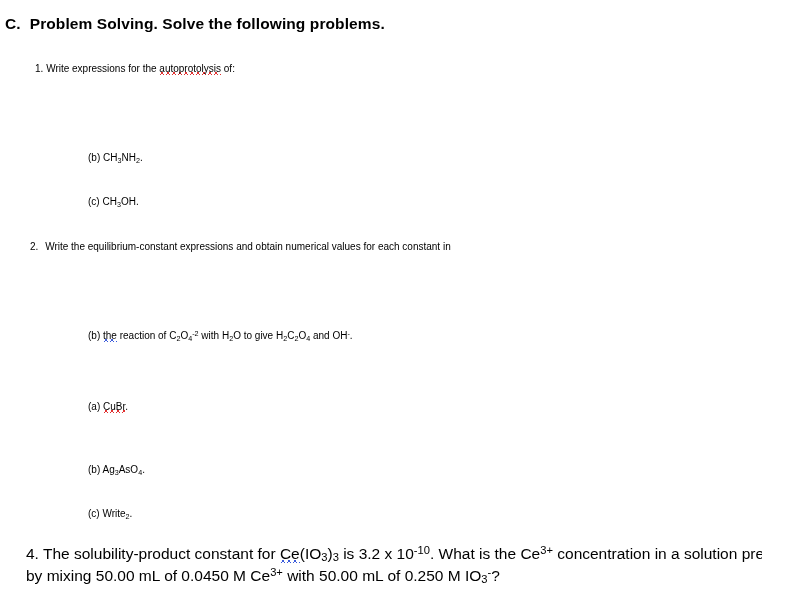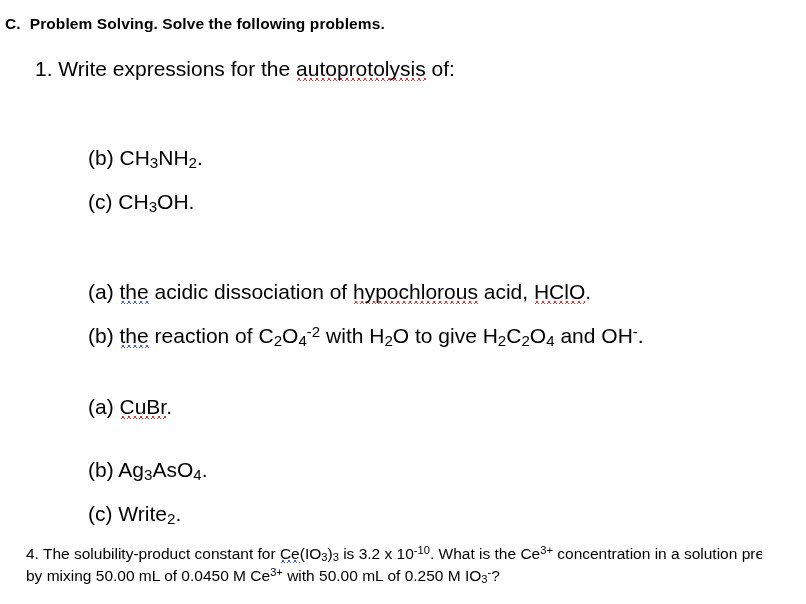--- a/index.html
+++ b/index.html
@@ -20,21 +20,21 @@
     width: 762px;
     height: 604px;
     background: #ffffff;
     overflow: hidden;
   }
 
   
   .line {
     position: absolute;
     white-space: nowrap;
-    font-size: 21px;
+    font-size: 10px;
     line-height: 19px;
     color: #000;
   }
   .heading {
     font-weight: bold;
     font-size: 15.5px;
     letter-spacing: 0.1px;
   }
   .heading .lbl { margin-right: 9px; }
 
@@ -100,25 +100,25 @@
   <div class="line lettered" style="top:148px;">
     <span>(b)</span>
     <span><span>CH</span><sub>3</sub><span>NH</span><sub>2</sub><span>.</span></span>
   </div>
 
   <div class="line lettered" style="top:192px;">
     <span>(c)</span>
     <span><span>CH</span><sub>3</sub><span>OH.</span></span>
   </div>
 
+  <div class="line" style="left:30px; top:237px;">
+    <span>2.</span>
+    <span style="margin-left:4px;">Write the equilibrium-constant expressions and obtain numerical values for each constant in</span>
+  </div>
 
-  <div class="line lettered" style="top:282px;">
-    <span>(a)</span>
-    <span class="sp-blue">the</span><span> acidic dissociation of </span><span class="sp-red">hypochlorous</span><span> acid, </span><span class="sp-red">HClO</span><span>.</span>
-  </div>
 
   <div class="line lettered" style="top:326px;">
     <span>(b)</span>
     <span class="sp-blue">the</span><span><span> reaction of C</span><sub>2</sub><span>O</span><sub>4</sub><sup>-2</sup><span> with H</span><sub>2</sub><span>O to give H</span><sub>2</sub><span>C</span><sub>2</sub><span>O</span><sub>4</sub><span> and OH</span><sup>-</sup><span>.</span></span>
   </div>
 
 
   <div class="line lettered" style="top:397px;">
     <span>(a)</span>
     <span class="sp-red">CuBr</span><span>.</span>

